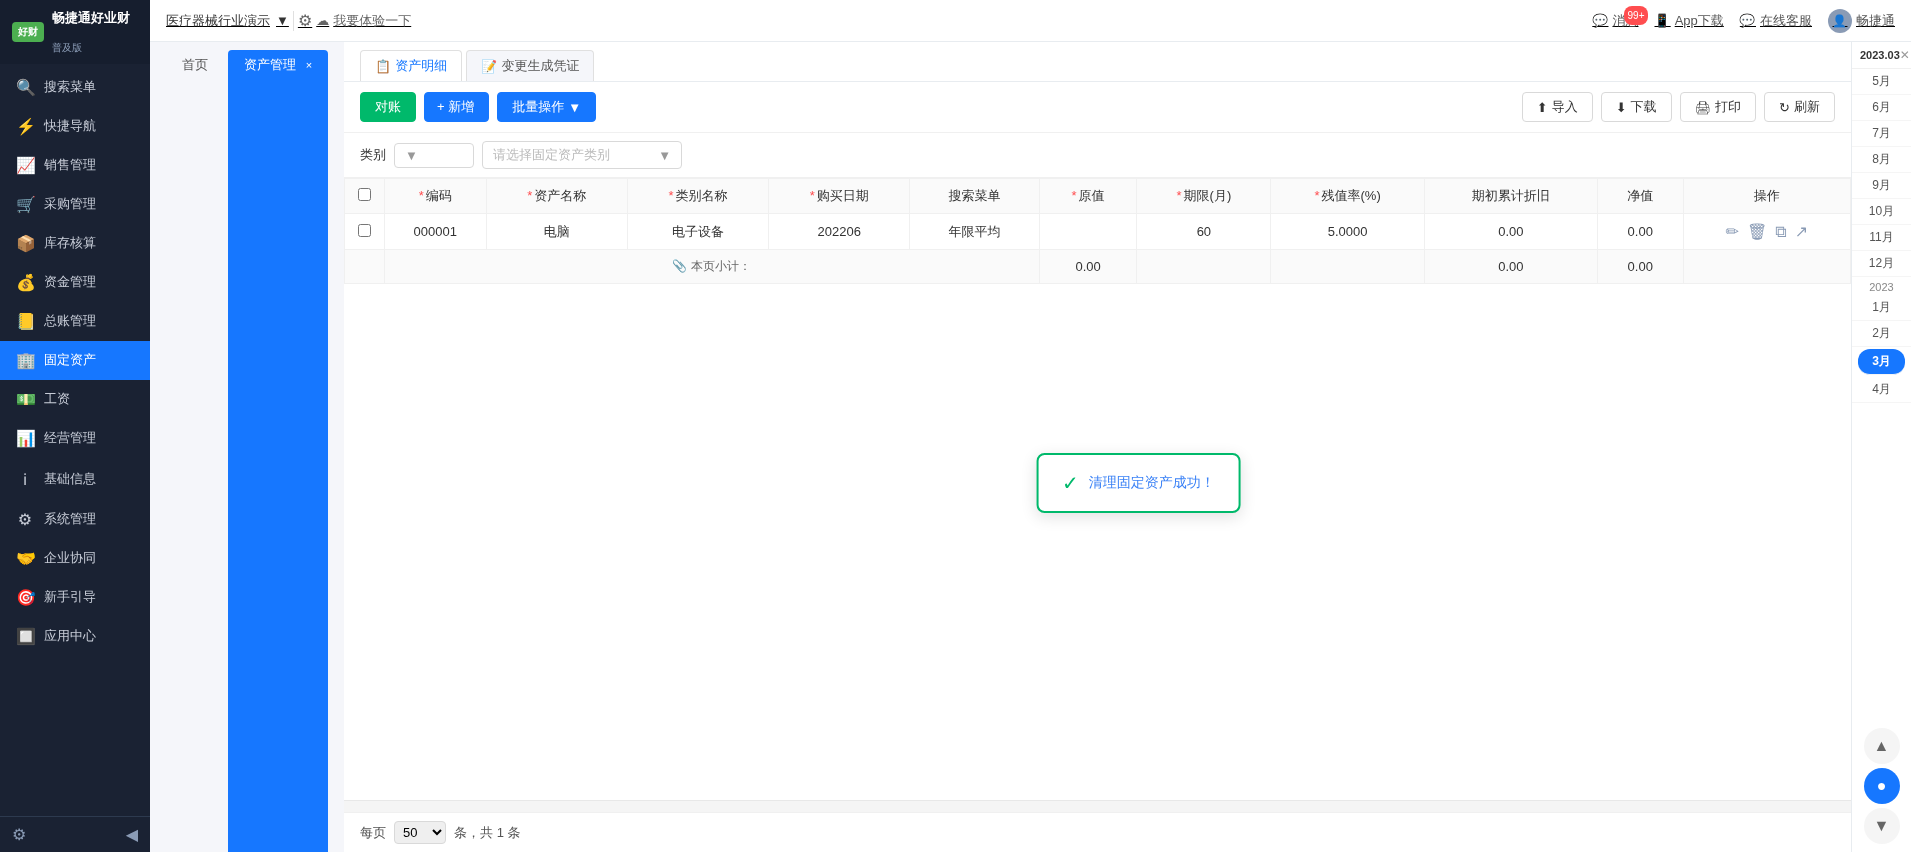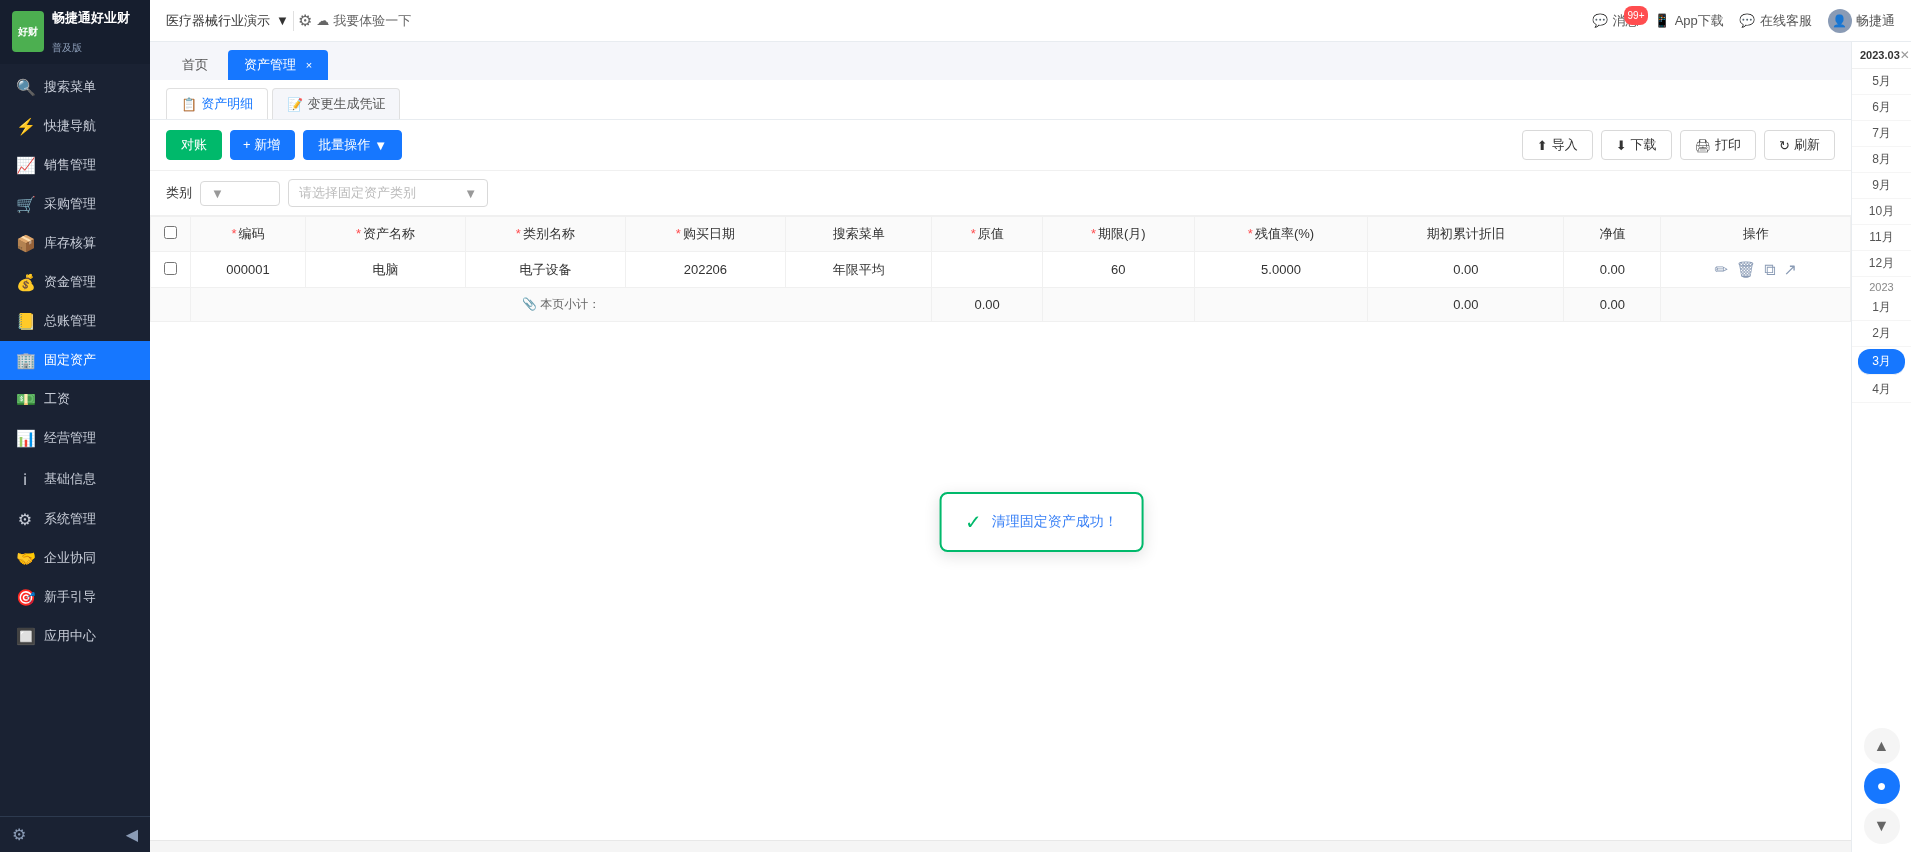--- a/index.html
+++ b/index.html
@@ -21,21 +21,21 @@
       background: #161e2e;
       display: flex;
       align-items: center;
       gap: 8px;
       color: #fff;
       font-size: 13px;
       font-weight: bold;
     }
     .sidebar-logo .logo-icon {
       width: 32px;
-      height: 41px;
+      height: 20px;
       background: #4caf50;
       border-radius: 4px;
       display: flex;
       align-items: center;
       justify-content: center;
       font-size: 10px;
       color: white;
       font-weight: bold;
     }
     .sidebar-logo .logo-text { line-height: 1.2; }
@@ -76,20 +76,21 @@
 
     
     .topbar {
       background: #fff;
       height: 42px;
       display: flex;
       align-items: center;
       padding: 0 16px;
       border-bottom: 1px solid #e8ecf0;
       gap: 4px;
+      text-decoration: underline;
     }
     .topbar-company {
       display: flex;
       align-items: center;
       gap: 6px;
       font-size: 13px;
       color: #333;
       cursor: pointer;
     }
     .topbar-divider { width: 1px; height: 20px; background: #e0e0e0; }
@@ -145,21 +146,21 @@
     .content {
       flex: 1;
       display: flex;
       overflow: hidden;
     }
 
     
     .page {
       flex: 1;
       display: flex;
-      flex-direction: column;
+      flex-direction: row;
       overflow: hidden;
       background: #f5f6fa;
     }
 
     
     .tab-bar {
       background: #f5f6fa;
       padding: 8px 16px 0;
       display: flex;
       gap: 4px;
@@ -689,20 +690,29 @@
               <span class="toast-icon">✓</span>
               <span class="toast-text">清理固定资产成功！</span>
             </div>
           </div>
         </div>
 
         <div class="h-scroll">
           <div class="h-scroll-inner"></div>
         </div>
 
+        <div class="table-footer">
+          <span>每页</span>
+          <select class="page-size-select">
+            <option>50</option>
+            <option>100</option>
+            <option>200</option>
+          </select>
+          <span>条，共 1 条</span>
+        </div>
       </div>
     </div>
 
     <div class="right-panel">
       <div class="right-panel-header">
         <span style="font-size:11px; font-weight:bold; color:#333;">2023.03</span>
         <div style="display:flex;gap:4px;">
           <span style="cursor:pointer; color:#999; font-size:12px;">✕</span>
 
         </div>
@@ -717,21 +727,21 @@
         <div class="calendar-month">10月</div>
         <div class="calendar-month">11月</div>
         <div class="calendar-month">12月</div>
       </div>
 
       <div class="calendar-year-label">2023</div>
 
       <div style="width:100%;">
         <div class="calendar-month">1月</div>
         <div class="calendar-month">2月</div>
-        <div class="calendar-month current active" style="background:#1677ff; color:#fff; border-radius:12px; margin:2px 6px; width:calc(100% - 12px);">3月</div>
+        <div class="calendar-month current active" style="background:#1677ff; color:#fff; border-radius:12px; margin:2px 6px; width:calc(100% - 12px);font-weight:bold;">3月</div>
         <div class="calendar-month">4月</div>
       </div>
 
       <div class="right-panel-actions">
         <div class="rp-action-btn">▲</div>
         <div class="rp-action-btn" style="background:#1677ff; color:#fff;">●</div>
         <div class="rp-action-btn">▼</div>
       </div>
     </div>
   </div>

